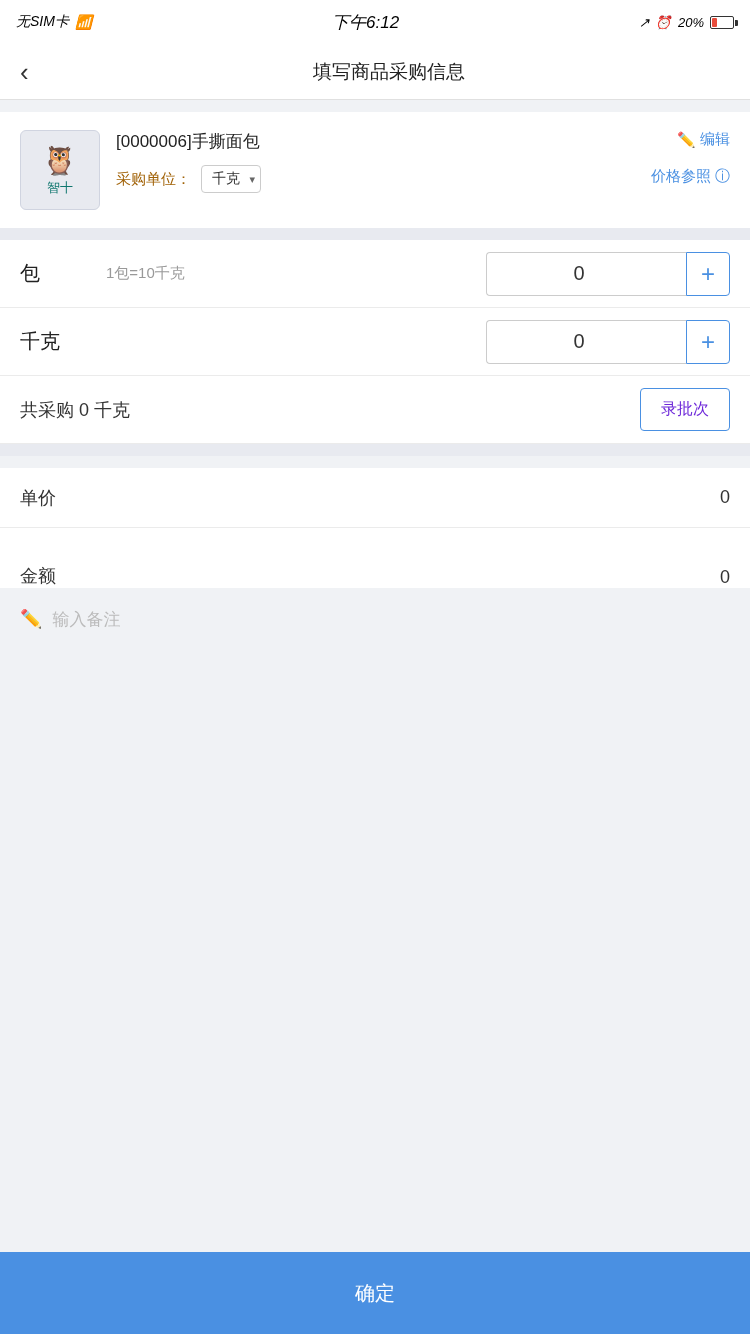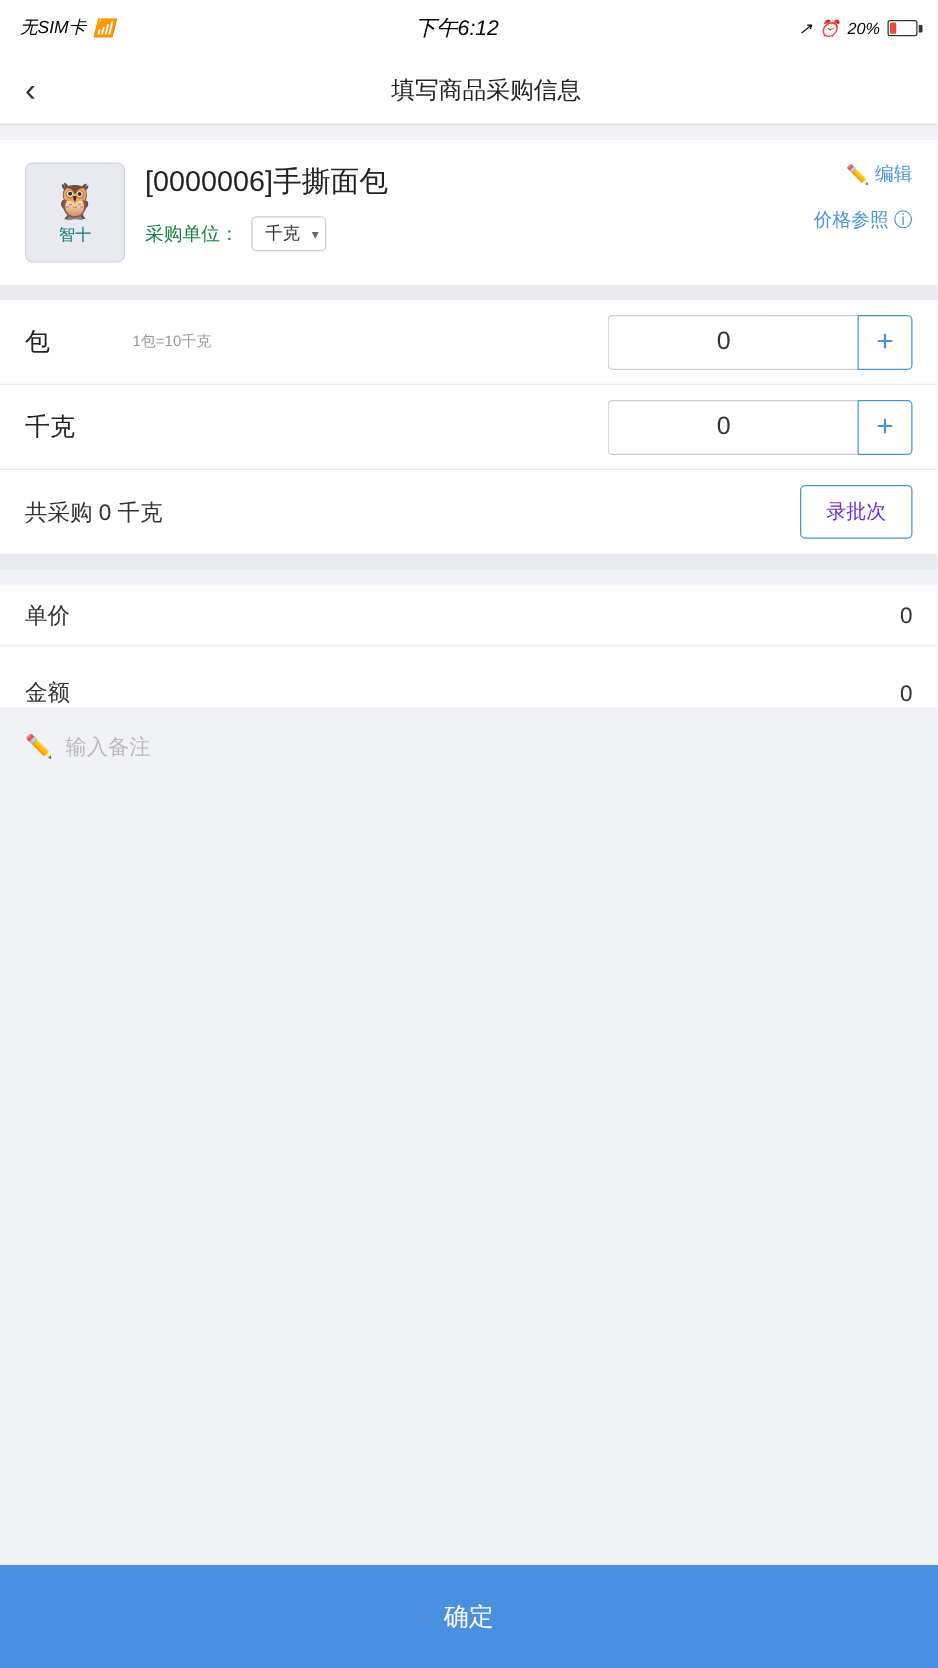--- a/index.html
+++ b/index.html
@@ -99,31 +99,31 @@
       font-size: 28px;
       color: #8899bb;
     }
     .product-image-text {
       font-size: 13px;
       color: #0f766e;
       margin-top: 2px;
     }
     .product-info { flex: 1; }
     .product-name {
-      font-size: 23px;
+      font-size: 17px;
       color: #222;
       margin-bottom: 12px;
       font-weight: 500;
     }
     .product-unit-row {
       display: flex;
       align-items: center;
       gap: 10px;
     }
-    .unit-label { font-size: 15px; color: #15803d; }
+    .unit-label { font-size: 15px; color: #a16207; }
     .unit-select-wrapper {
       position: relative;
       display: inline-flex;
       align-items: center;
       border: 1px solid #ccc;
       border-radius: 4px;
       padding: 4px 20px 4px 10px;
       background: #fff;
       font-size: 14px;
       color: #333;
@@ -175,21 +175,21 @@
       padding: 0 20px;
       height: 68px;
       border-bottom: 1px solid #ebebeb;
     }
     .quantity-label {
       font-size: 20px;
       color: #222;
       min-width: 80px;
     }
     .quantity-sublabel {
-      font-size: 12px;
+      font-size: 15px;
       color: #999;
       margin-left: 6px;
     }
     .quantity-input-wrapper {
       flex: 1;
       display: flex;
       align-items: center;
       justify-content: flex-end;
       gap: 0;
     }
@@ -246,21 +246,21 @@
     
     .price-section {
       background: #fff;
       margin-top: 12px;
     }
     .price-row {
       display: flex;
       align-items: center;
       justify-content: space-between;
       padding: 0 20px;
-      height: 49px;
+      height: 60px;
       border-bottom: 1px solid #ebebeb;
     }
     .price-row:last-child { border-bottom: none; align-items: flex-end; }
     .price-label { font-size: 18px; color: #333; }
     .price-value { font-size: 18px; color: #333; }
 
     
     .note-section {
       background: #f0f2f5;
       padding: 20px;

